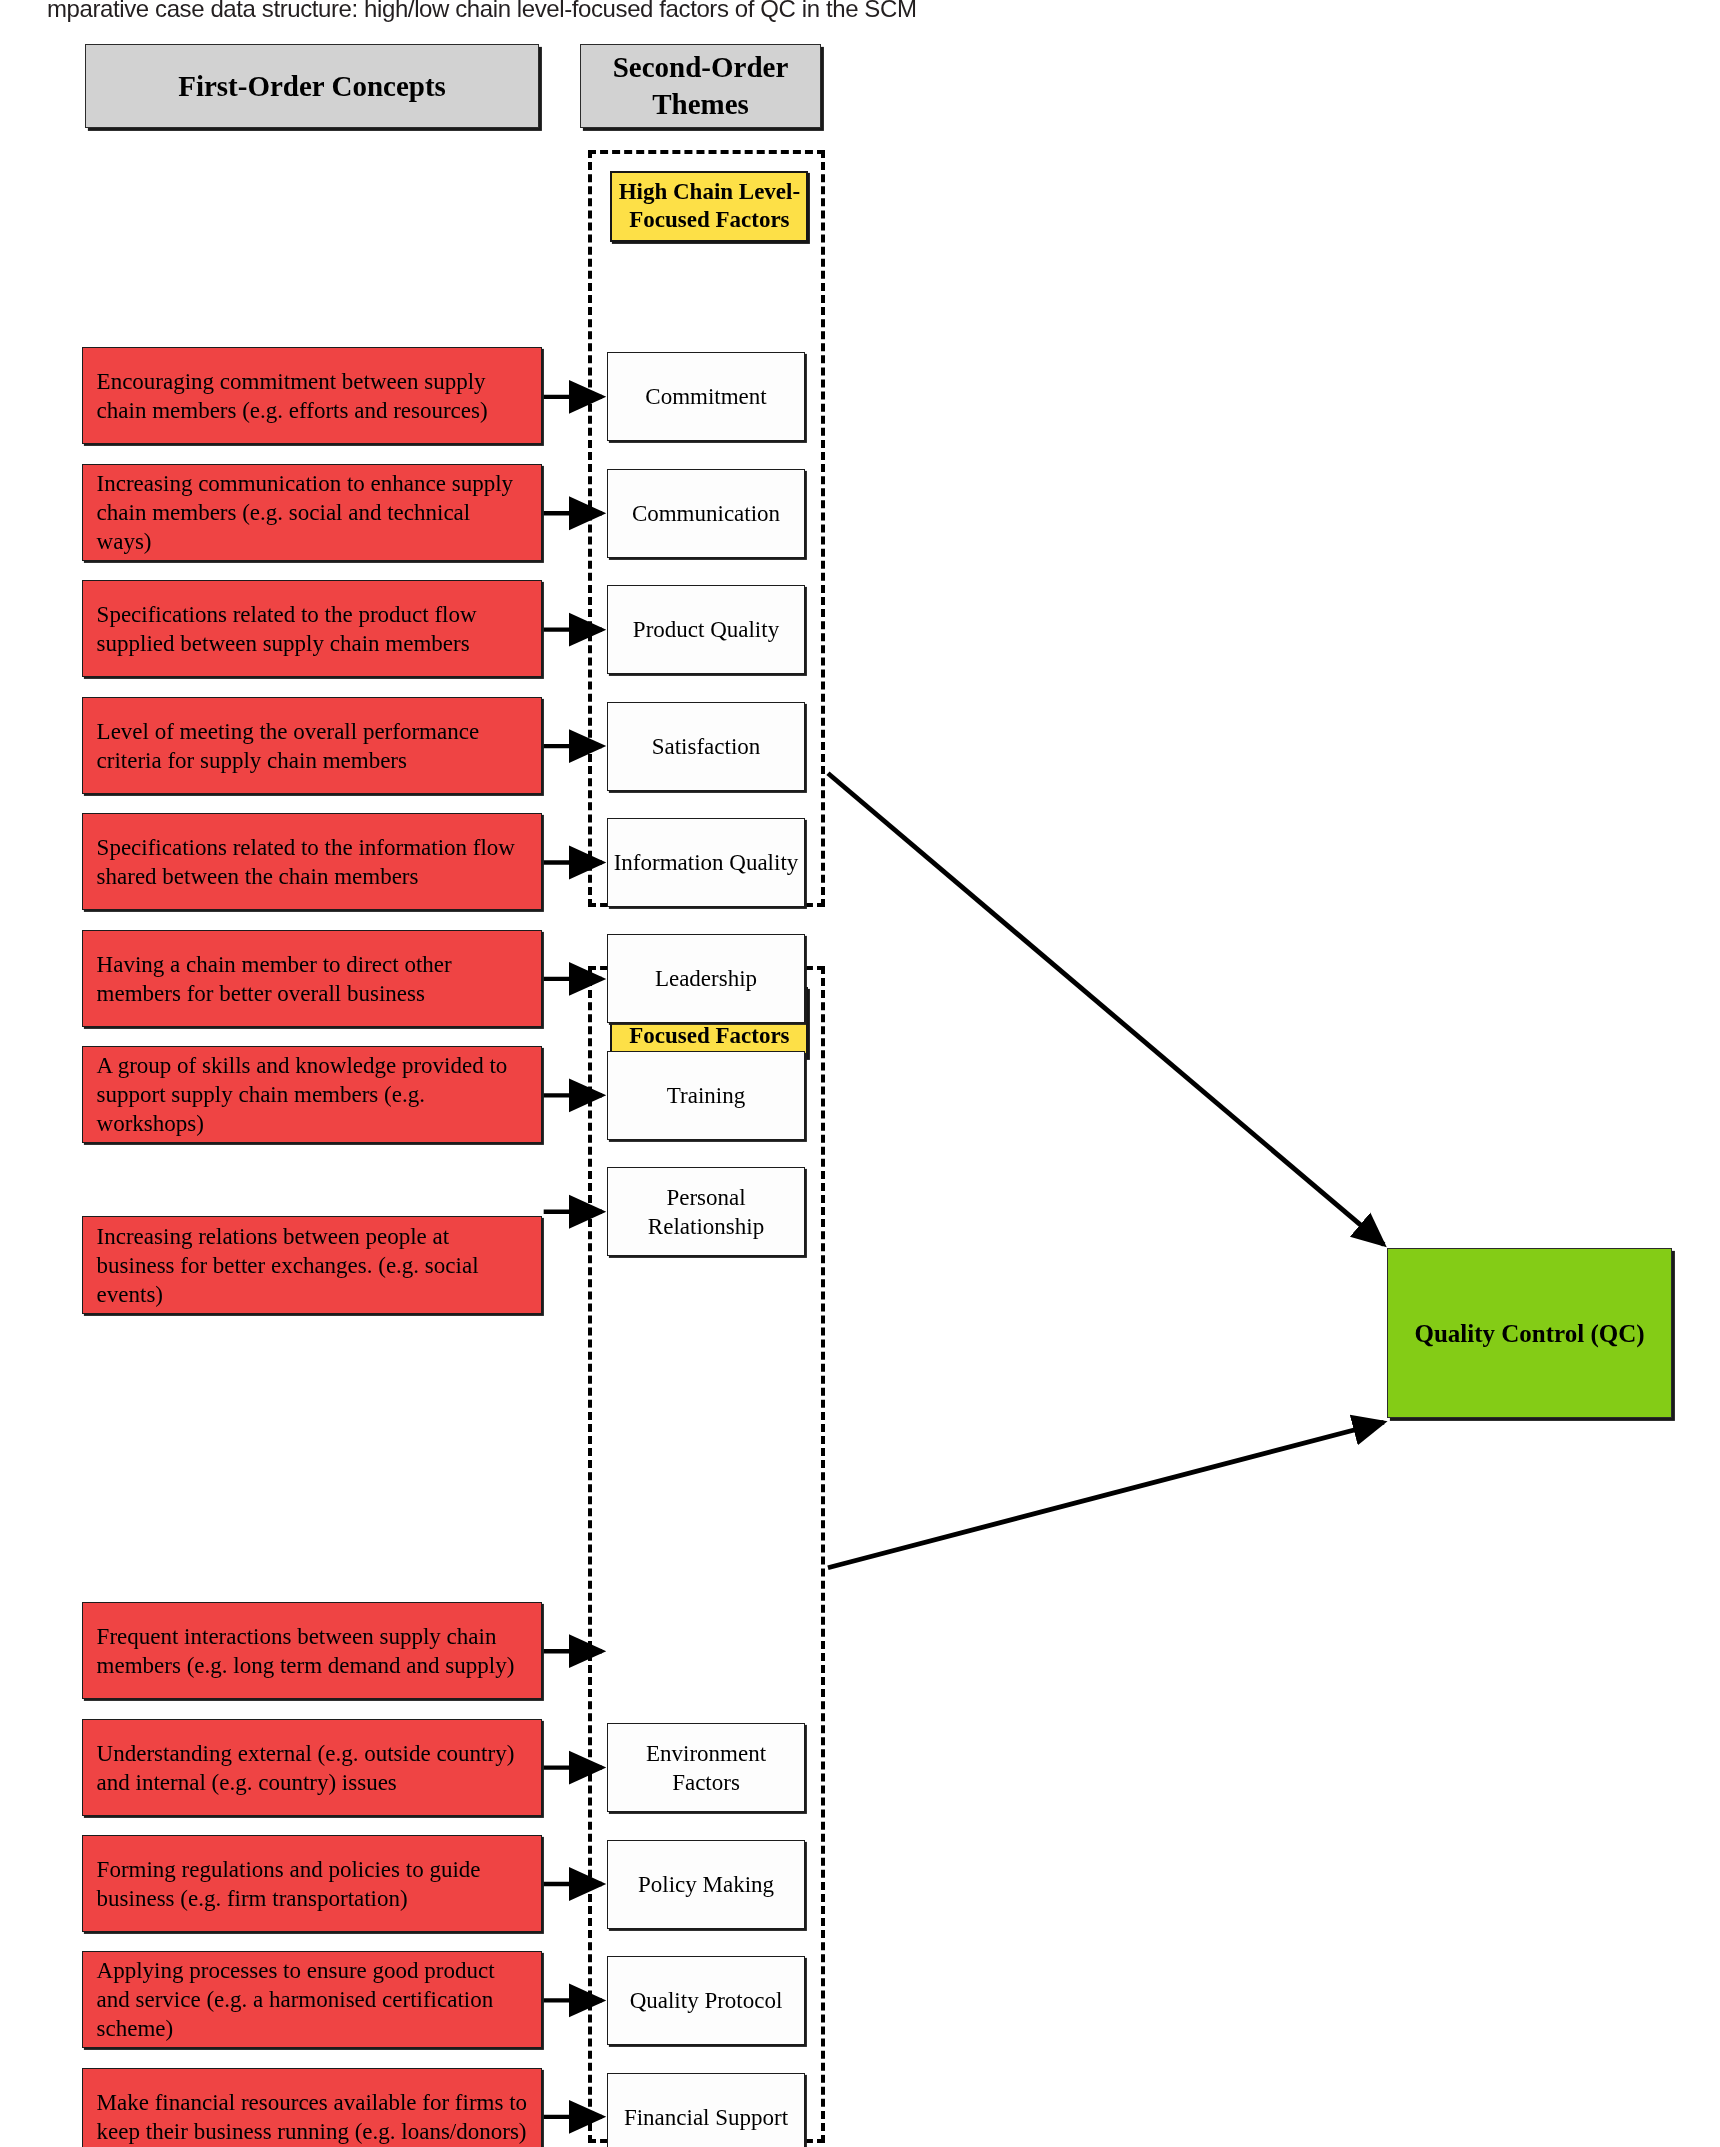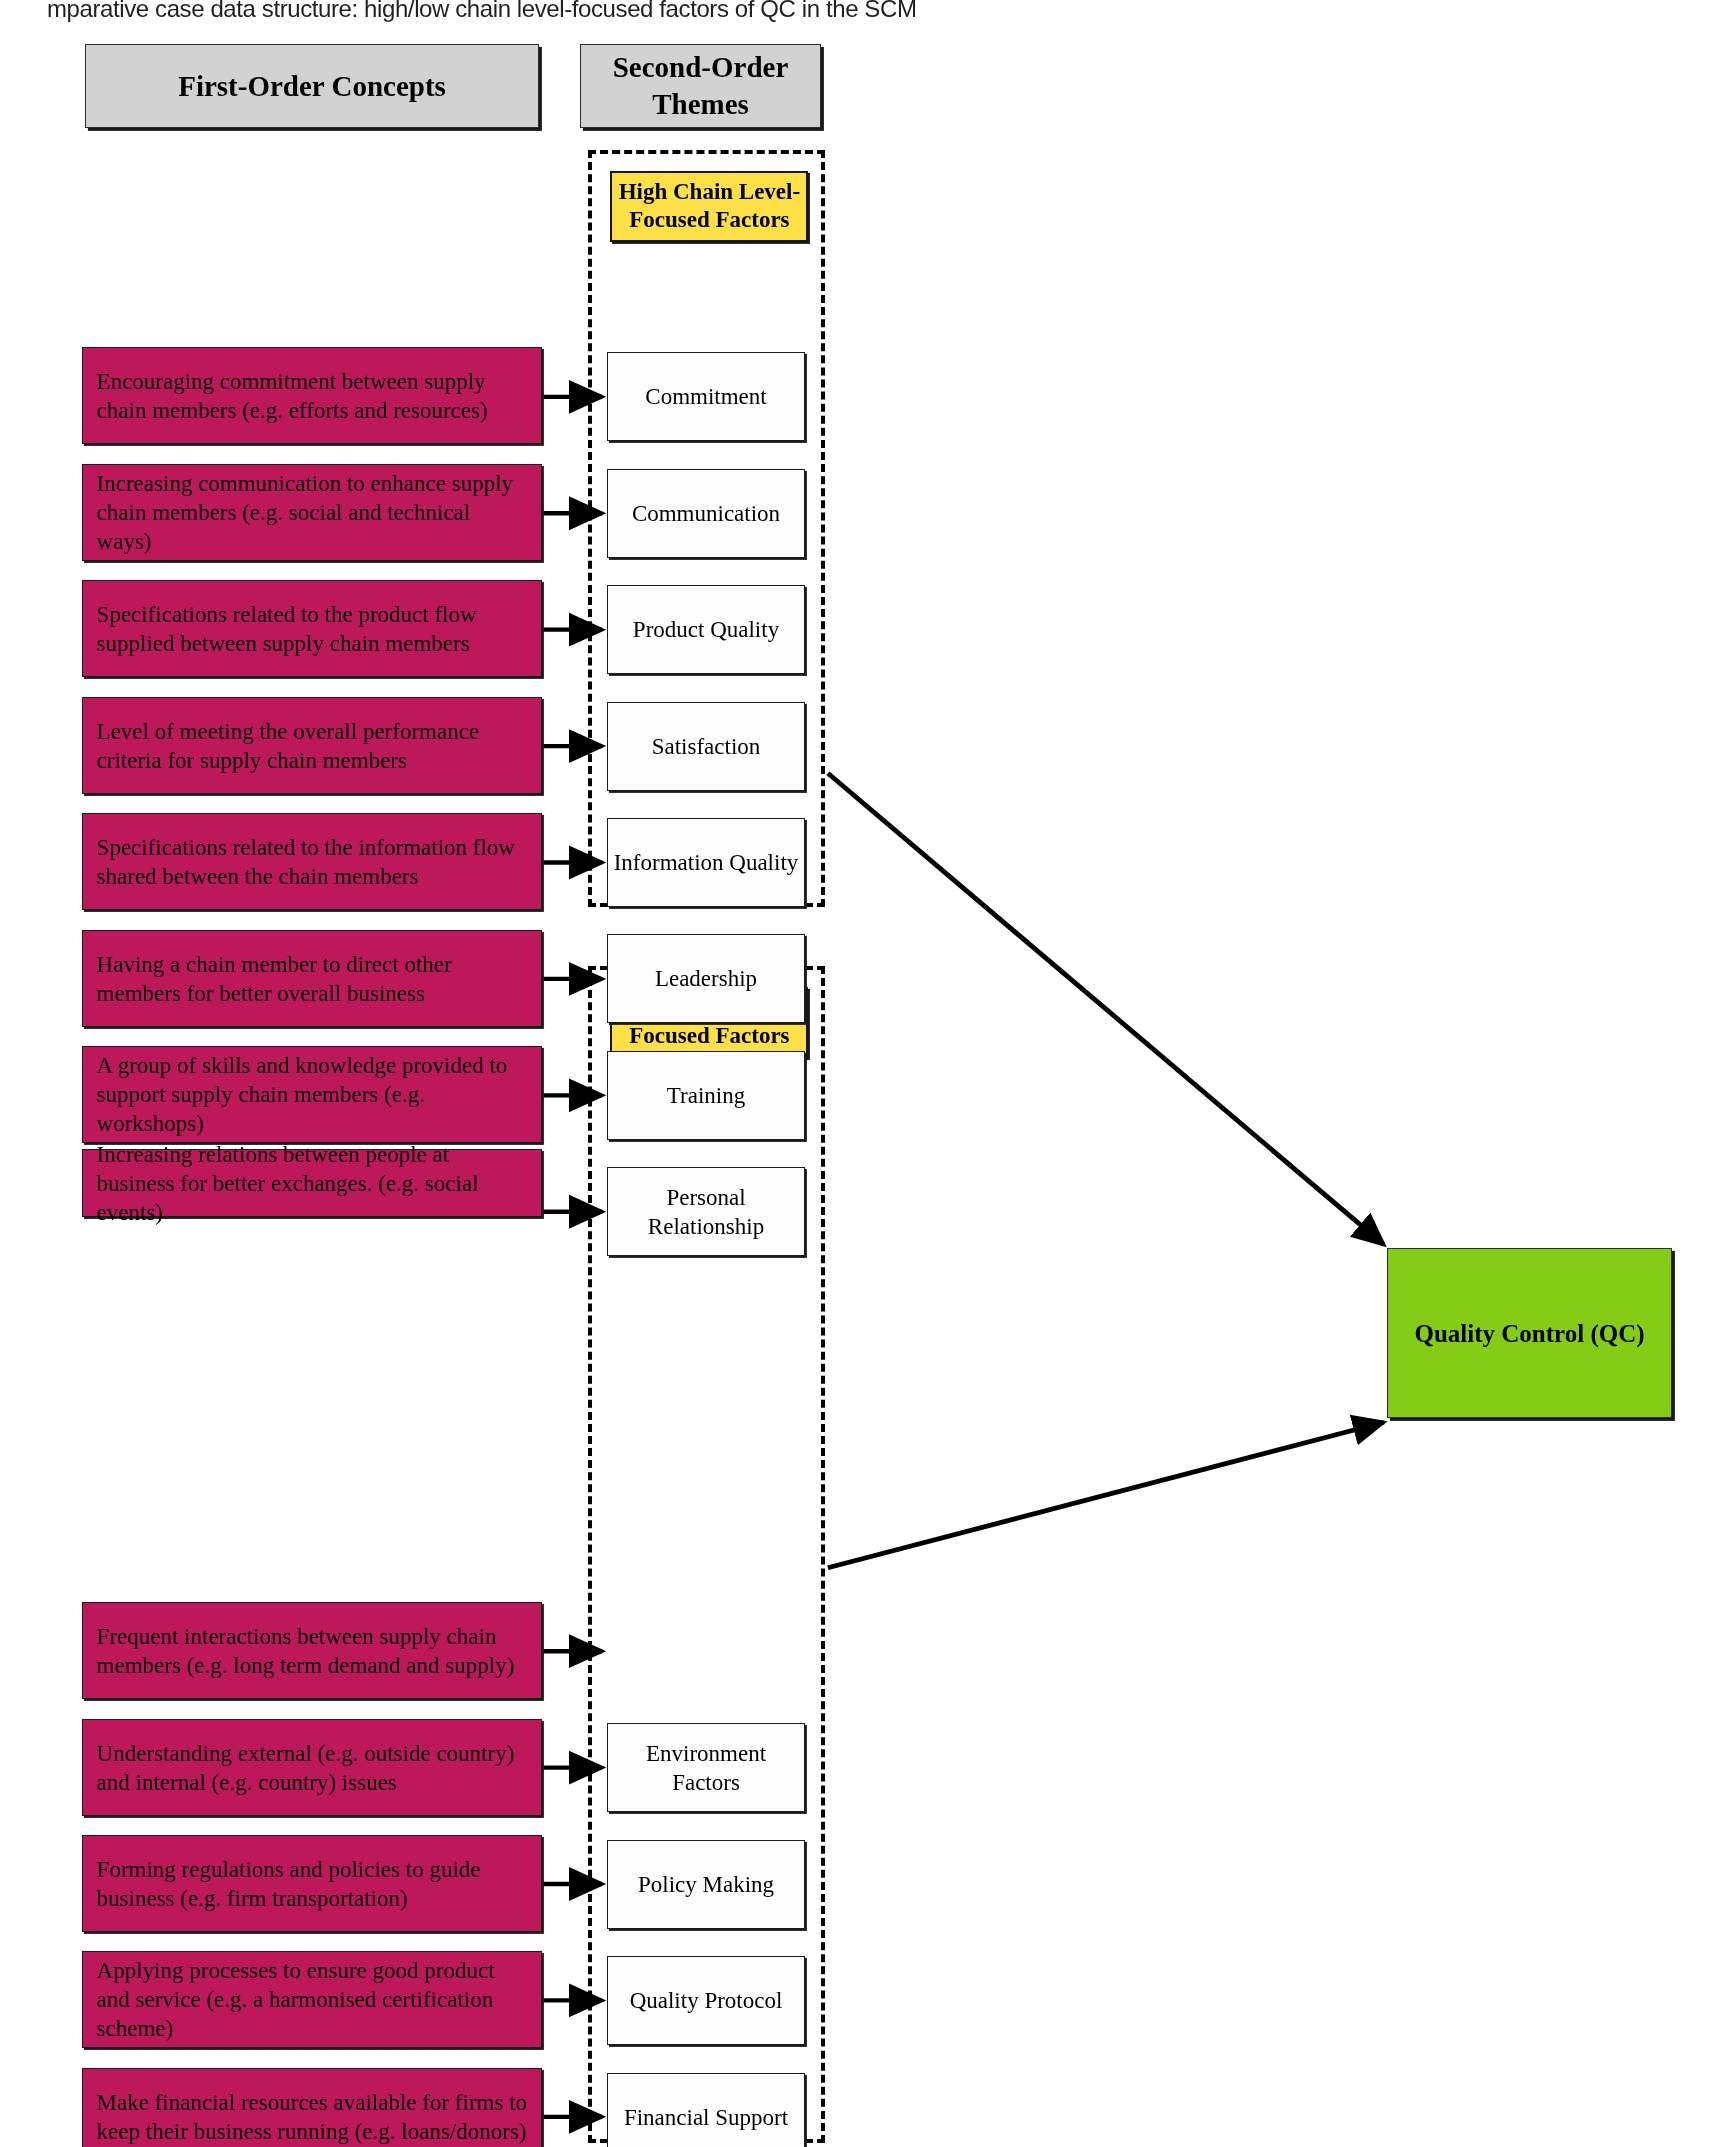--- a/index.html
+++ b/index.html
@@ -82,21 +82,21 @@
     padding: 0 3.9px;
   }
   #group-high .group-title { top: 16.5px; }
   #group-low  .group-title { top: 16.5px; }
 
   
   .concept-box {
     position: absolute;
     left: 35px;
     width: 460px;
-    background: #be185d;
+    background: #ef4444;
     border: 1.9px solid #1c1c1c;
     box-shadow: 1.9px 1.9px 0 0 #1c1c1c;
     box-sizing: border-box;
     display: flex;
     align-items: center;
     padding: 0 11.6px 0 13.6px;
     font-size: 23px;
     line-height: 29px;
   }
 
@@ -165,21 +165,21 @@
     <div class="group-title">Low Chain Level-Focused Factors</div>
   </div>
 
   <div class="concept-box" style="top:347px;height:97px">Encouraging commitment between supply chain members (e.g. efforts and resources)</div>
   <div class="concept-box" style="top:464px;height:97px">Increasing communication to enhance supply chain members (e.g. social and technical ways)</div>
   <div class="concept-box" style="top:580px;height:97px">Specifications related to the product flow supplied between supply chain members</div>
   <div class="concept-box" style="top:697px;height:97px">Level of meeting the overall performance criteria for supply chain members</div>
   <div class="concept-box" style="top:813px;height:97px">Specifications related to the information flow shared between the chain members</div>
   <div class="concept-box" style="top:930px;height:97px">Having a chain member to direct other members for better overall business</div>
   <div class="concept-box" style="top:1046px;height:97px">A group of skills and knowledge provided to support supply chain members (e.g. workshops)</div>
-  <div class="concept-box" style="top:1149px;height:68px">Increasing relations between people at business for better exchanges. (e.g. social events)</div>
+  <div class="concept-box" style="top:1216px;height:98px">Increasing relations between people at business for better exchanges. (e.g. social events)</div>
 
   <div class="theme-box" style="top:352px;height:89px">Commitment</div>
   <div class="theme-box" style="top:469px;height:89px">Communication</div>
   <div class="theme-box" style="top:585px;height:89px">Product Quality</div>
   <div class="theme-box" style="top:702px;height:89px">Satisfaction</div>
   <div class="theme-box" style="top:818px;height:89px">Information Quality</div>
   <div class="theme-box" style="top:934px;height:89px">Leadership</div>
   <div class="theme-box" style="top:1051px;height:89px">Training</div>
   <div class="theme-box" style="top:1167px;height:89px">Personal Relationship</div>
 

